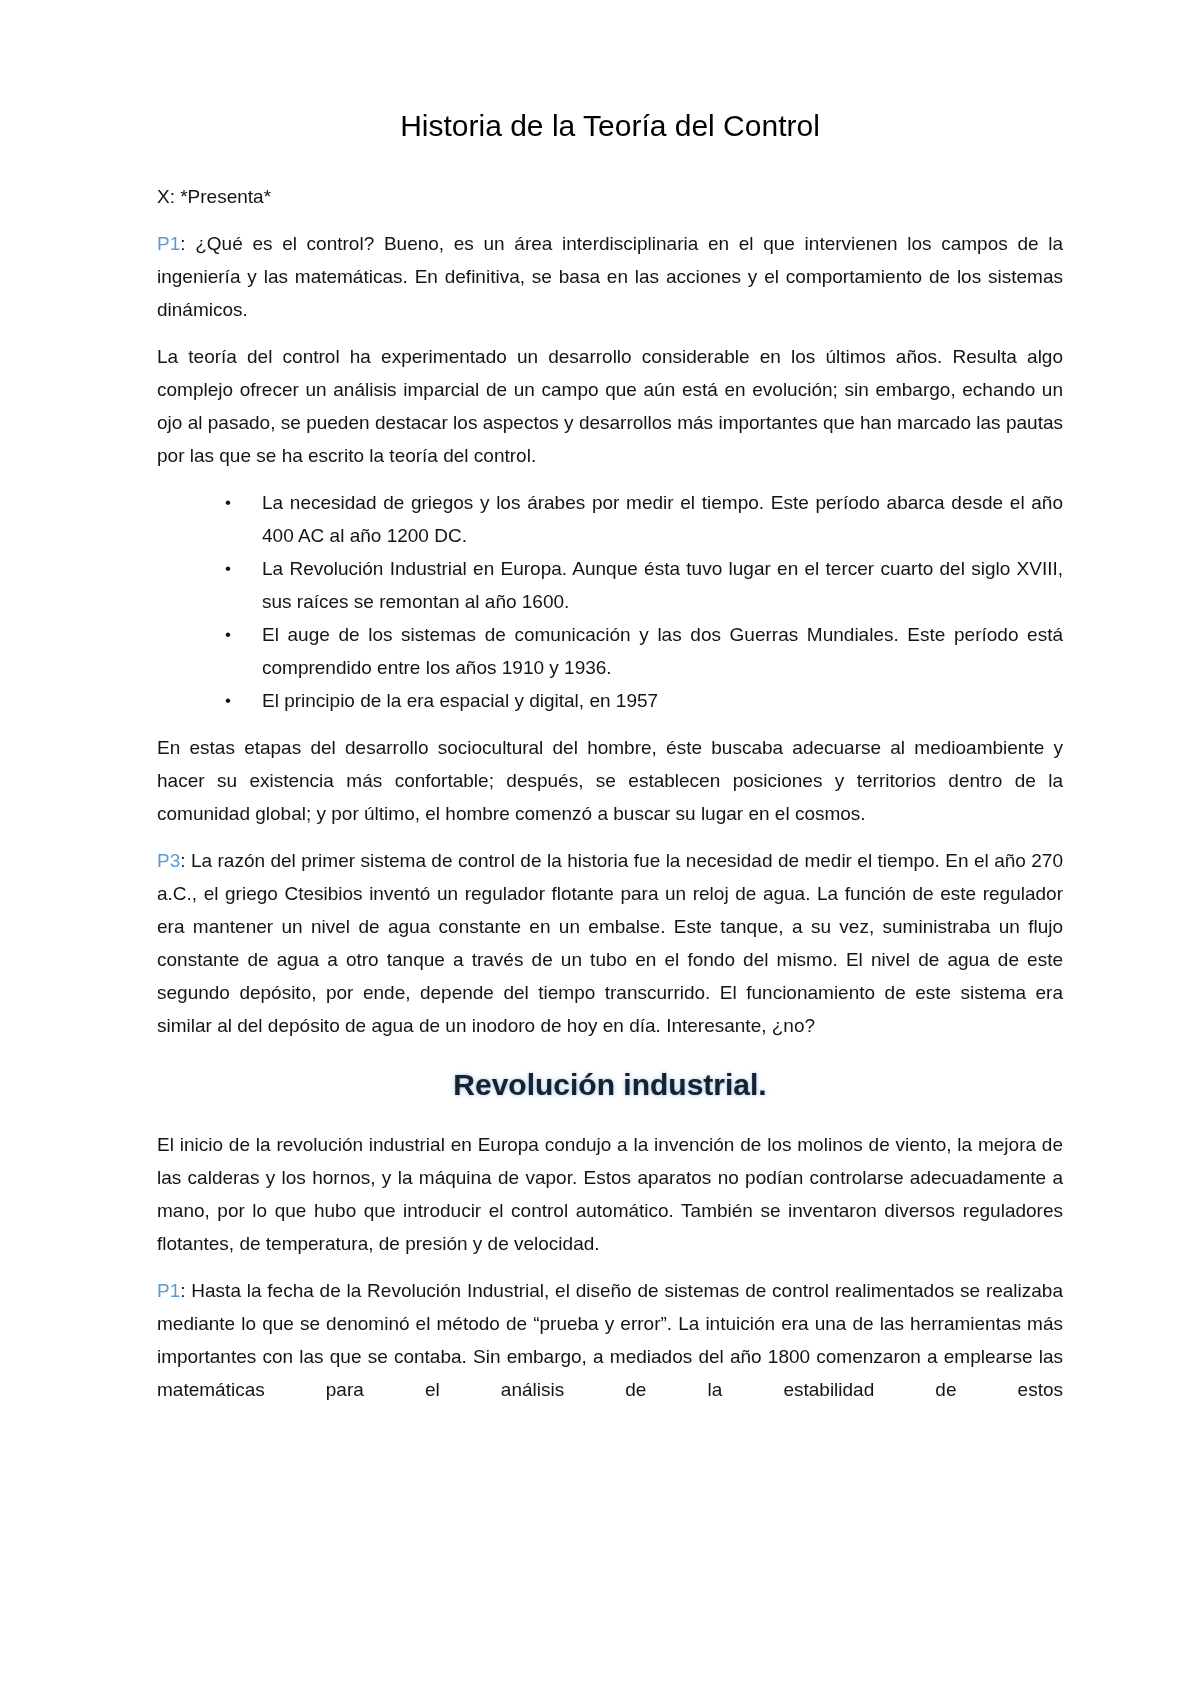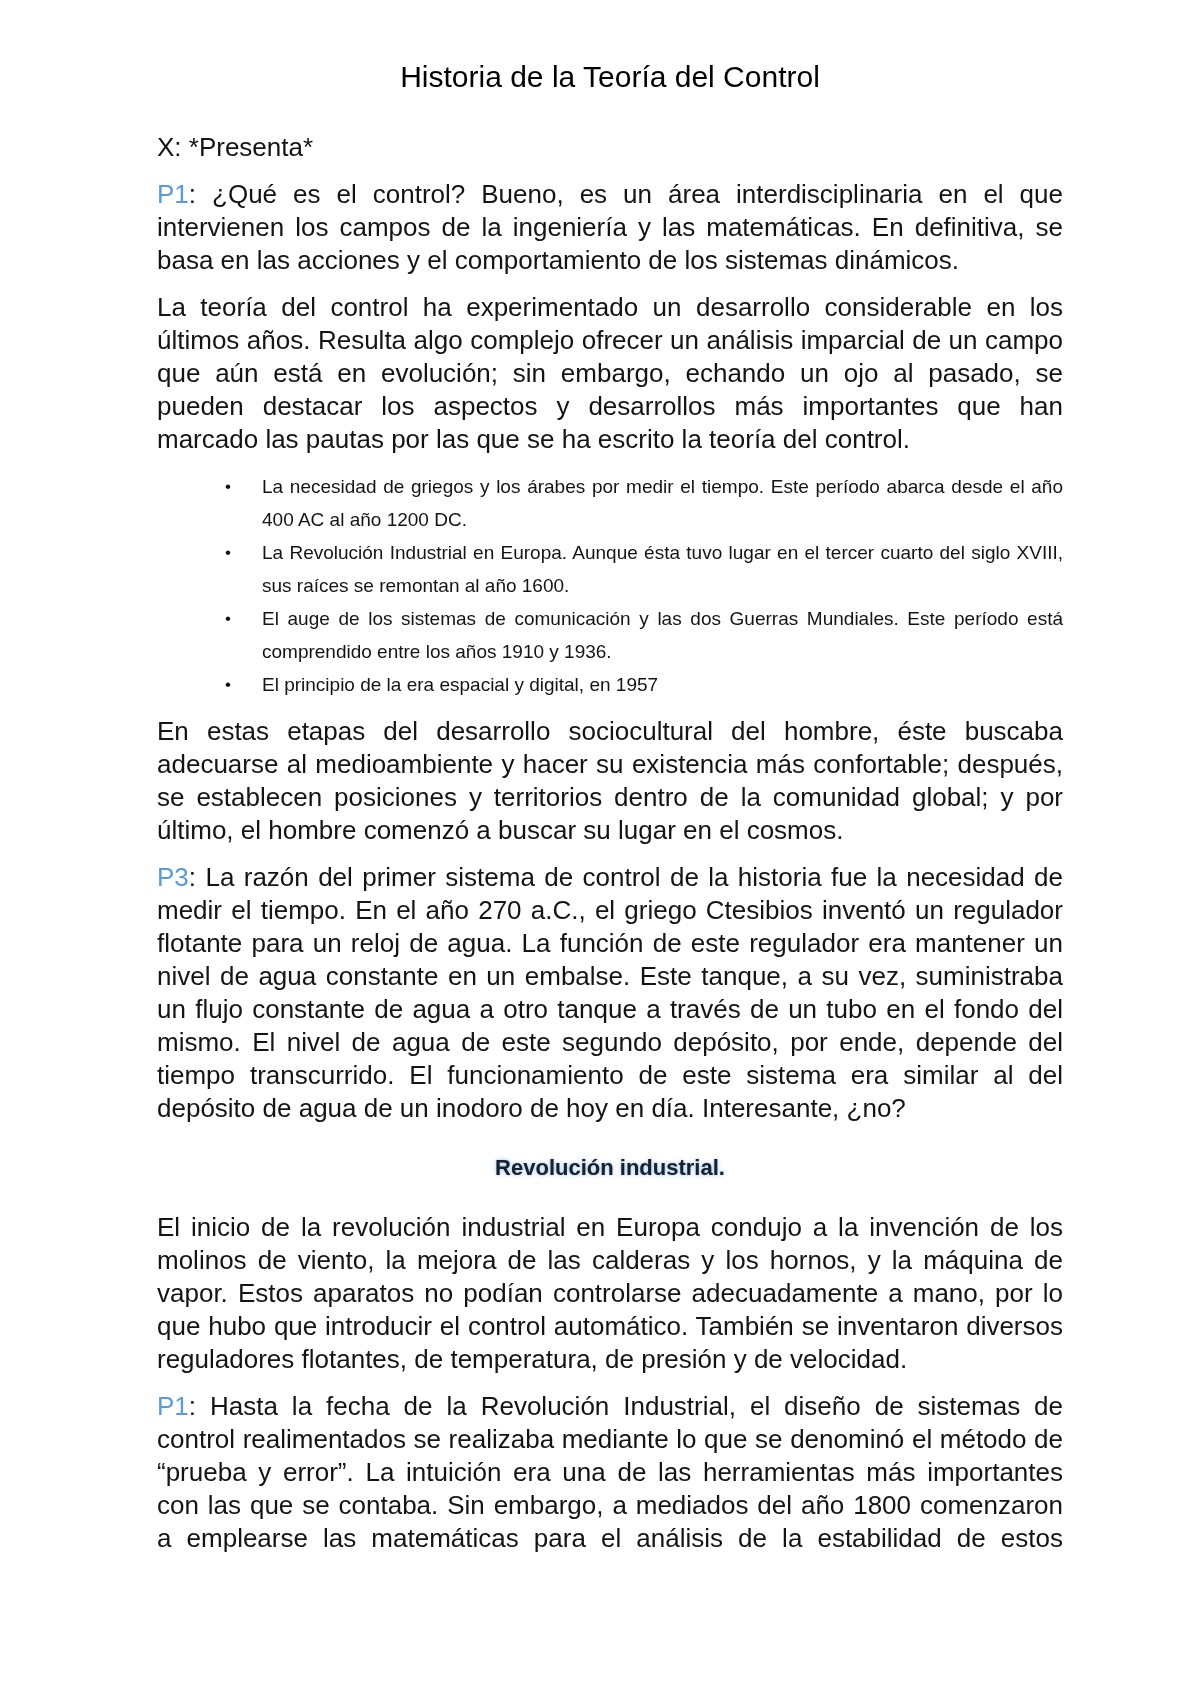--- a/index.html
+++ b/index.html
@@ -7,35 +7,35 @@
     padding: 0;
     background: #ffffff;
   }
   .page {
     position: relative;
     width: 1200px;
     height: 1696px;
     margin: 0 auto;
     background: #ffffff;
     box-sizing: border-box;
-    padding: 57px 137px 40px 157px;
+    padding: 106px 137px 40px 157px;
     font-family: "Liberation Sans", sans-serif;
     color: #141414;
     overflow: hidden;
   }
   .doc-title {
     font-size: 30px;
     font-weight: 500;
     color: #000000;
     text-align: center;
     margin: 0 0 34px 0;
     line-height: 40px;
   }
   .para {
-    font-size: 26px;
+    font-size: 19px;
     line-height: 33px;
     text-align: justify;
     margin: 0 0 14px 0;
   }
   .para.single-line {
     text-align: left;
   }
   .para.justify-last {
     text-align-last: justify;
   }
@@ -56,21 +56,21 @@
     flex: 0 0 37px;
     width: 37px;
     font-size: 17px;
     color: #141414;
   }
   .bullet-text {
     flex: 1;
     text-align: justify;
   }
   .section-heading {
-    font-size: 22px;
+    font-size: 30px;
     font-weight: 700;
     text-align: center;
     color: #18222e;
     text-shadow: 0 0 4px rgba(91, 155, 213, 0.55), 0 0 1px rgba(91, 155, 213, 0.5);
     margin: 26px 0 26px 0;
     line-height: 34px;
   }
 </style>
 </head>
 <body>

